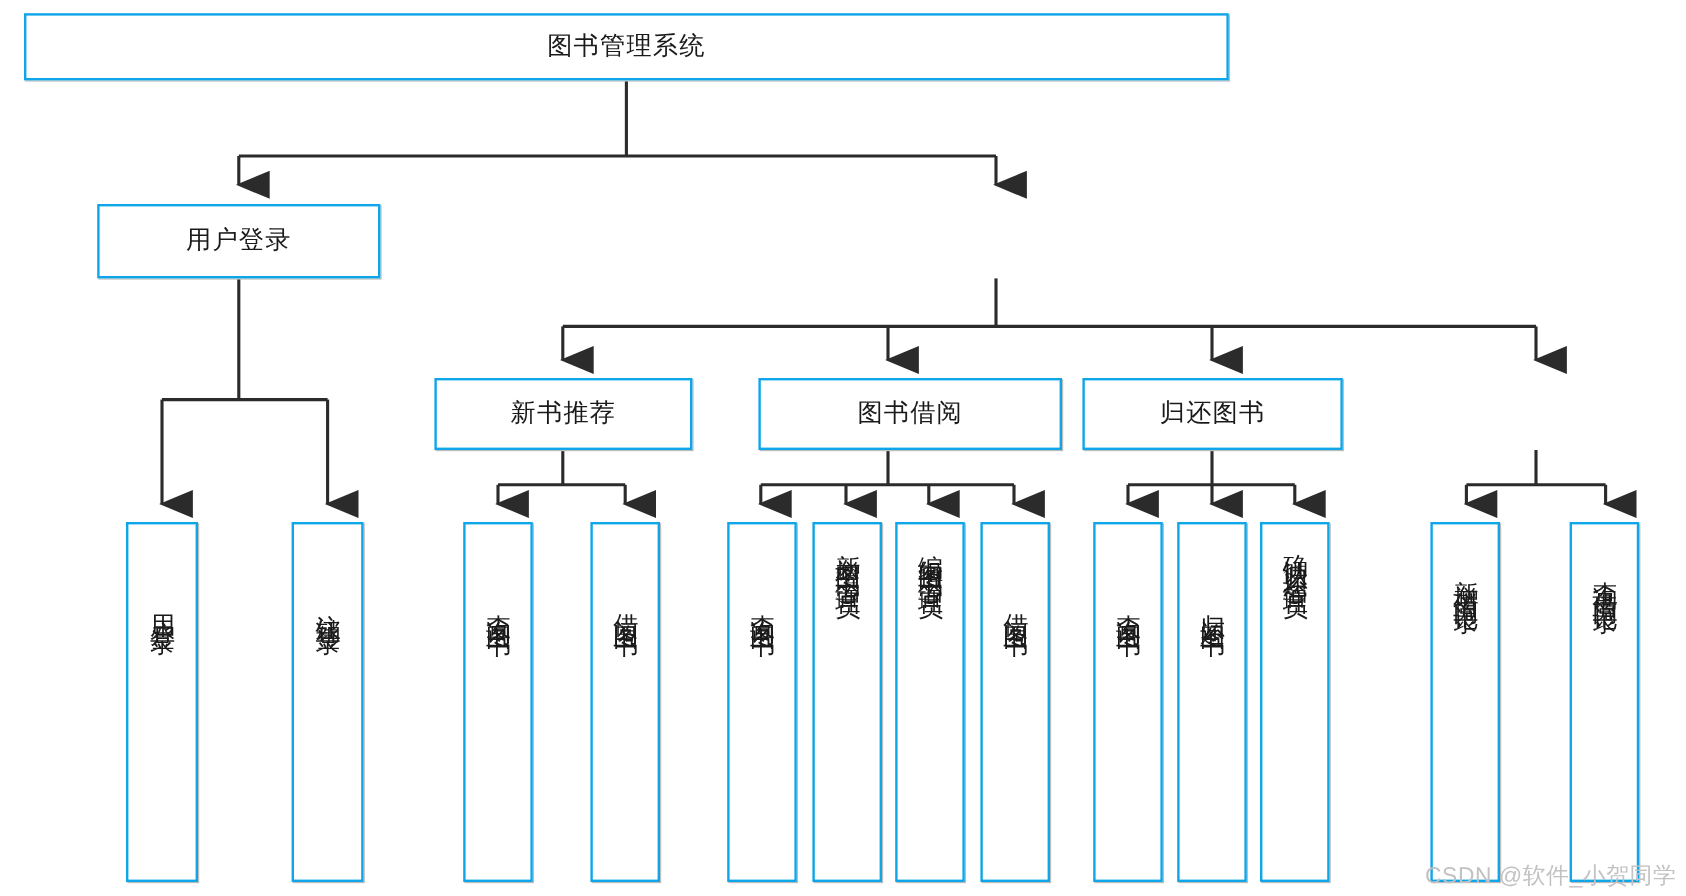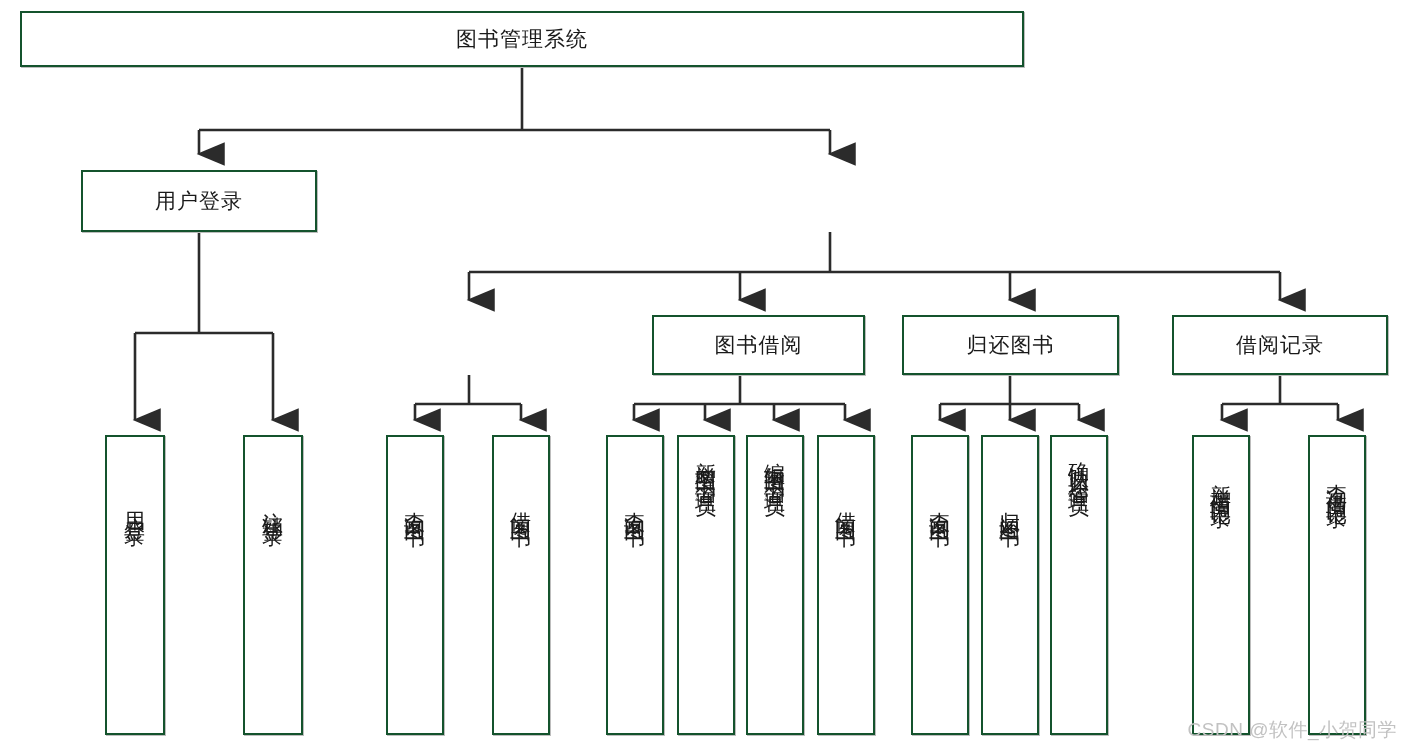--- a/index.html
+++ b/index.html
@@ -19,21 +19,21 @@
     position: absolute;
     left: 0; top: 0;
     width: 1405px;
     height: 747px;
     pointer-events: none;
   }
   .node {
     position: absolute;
     box-sizing: border-box;
     background: #ffffff;
-    border: 2px solid #14532d;
+    border: 2px solid #0ea5e9;
     box-shadow: 1px 1px 0 0 #bdbdbd;
     display: flex;
     align-items: center;
     justify-content: center;
     color: #1a1a1a;
   }
   .node.horiz {
     font-size: 21px;
     letter-spacing: 1px;
     line-height: 1.1;
@@ -122,28 +122,28 @@
   </svg>
 
   <div class="node horiz" style="left:20px; top:11px; width:1004px; height:56px;">
     <span>图书管理系统</span>
   </div>
 
   <div class="node horiz" style="left:81px; top:170px; width:236px; height:62px;">
     <span>用户登录</span>
   </div>
 
-  <div class="node horiz" style="left:632px; top:315px; width:213px; height:60px;margin-left:20px;">
+  <div class="node horiz" style="left:362px; top:315px; width:215px; height:60px;">
+    <span>新书推荐</span>
+  </div>
+  <div class="node horiz" style="left:632px; top:315px; width:253px; height:60px;">
     <span>图书借阅</span>
   </div>
   <div class="node horiz" style="left:902px; top:315px; width:217px; height:60px;">
     <span>归还图书</span>
-  </div>
-  <div class="node horiz" style="left:1172px; top:315px; width:216px; height:60px;">
-    <span>借阅记录</span>
   </div>
 
   <div class="node vert mid" style="left:105px; top:435px; width:60px; height:300px;">
     <span class="vtext">用户登录</span>
   </div>
   <div class="node vert mid" style="left:243px; top:435px; width:60px; height:300px;">
     <span class="vtext">注销登录</span>
   </div>
 
   <div class="node vert mid" style="left:386px; top:435px; width:58px; height:300px;">

